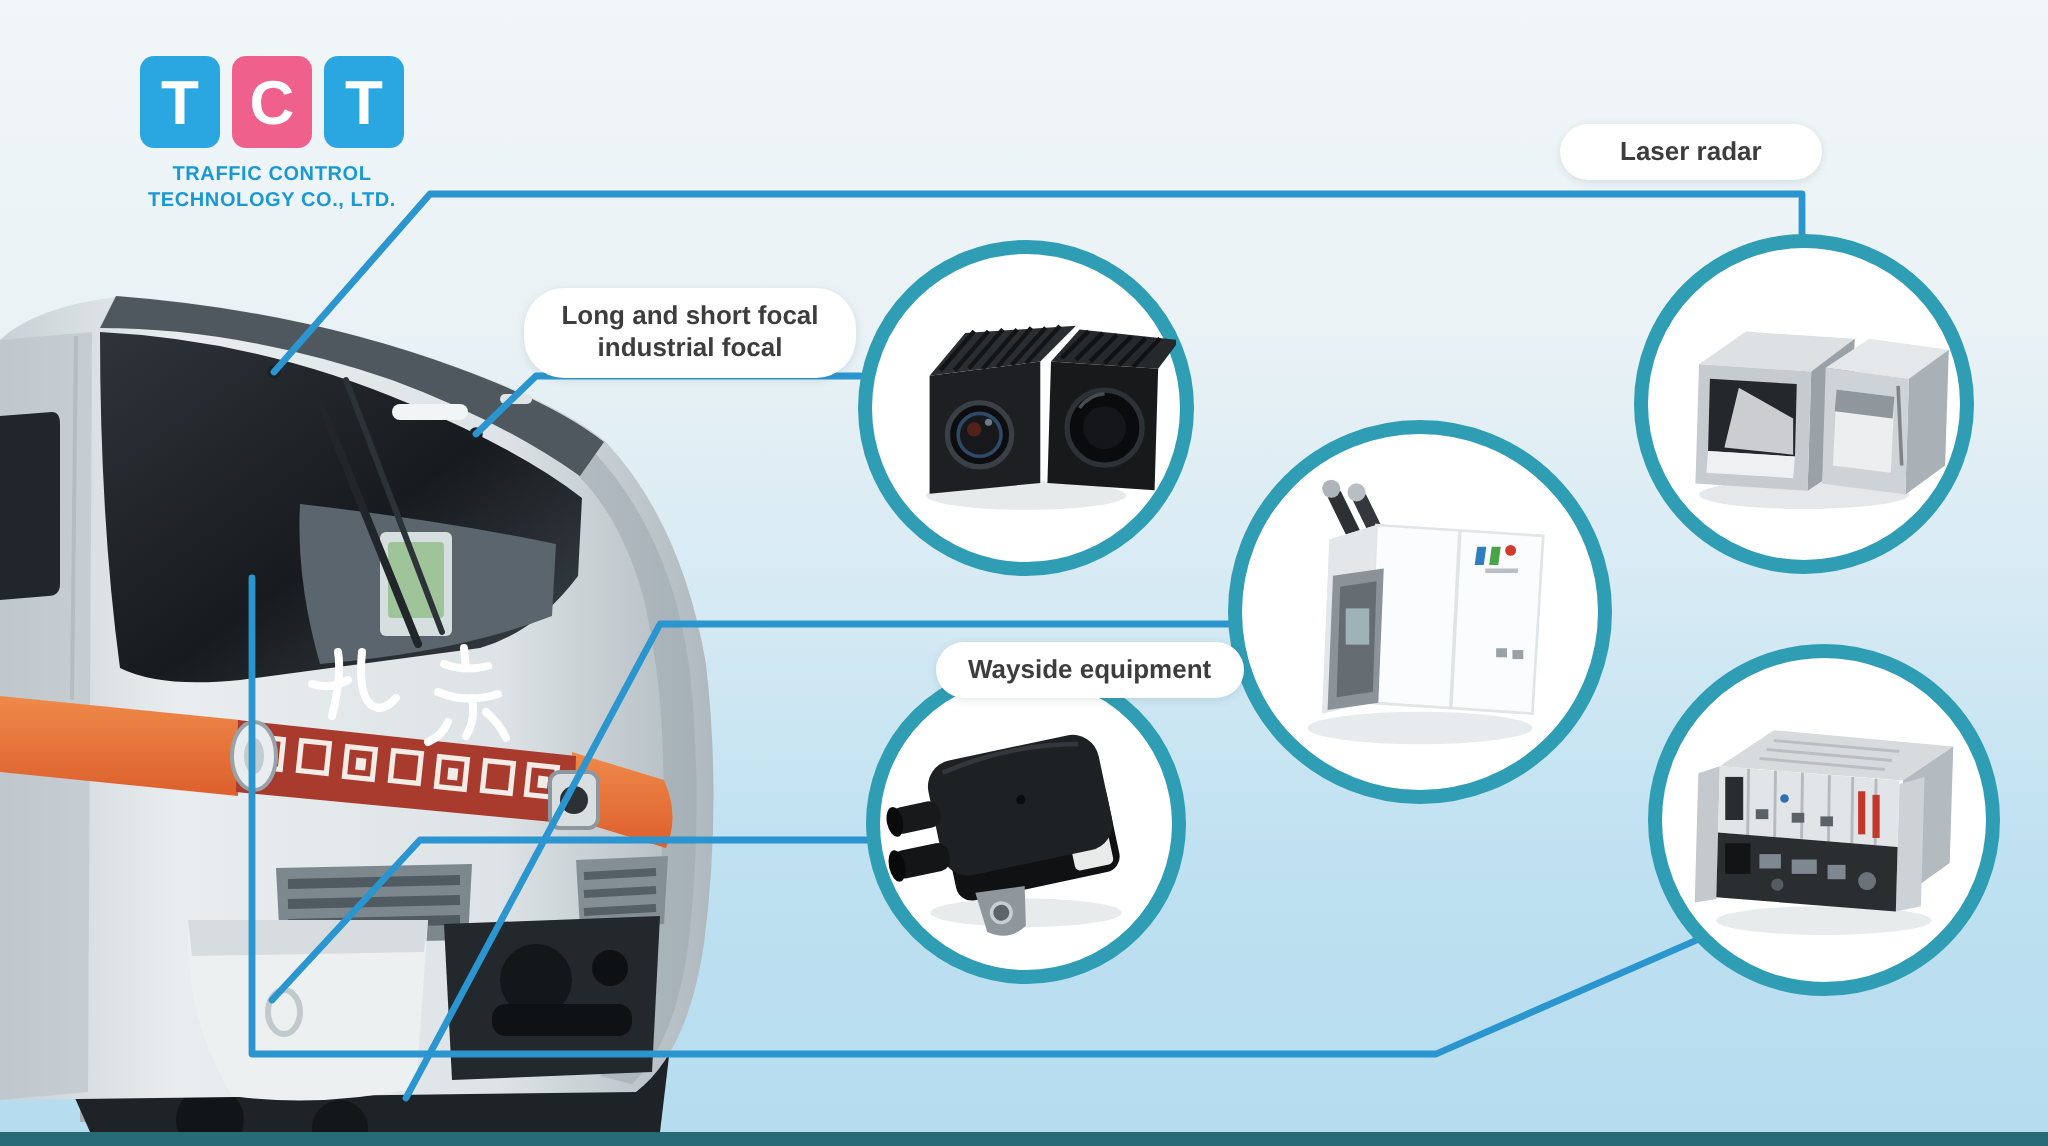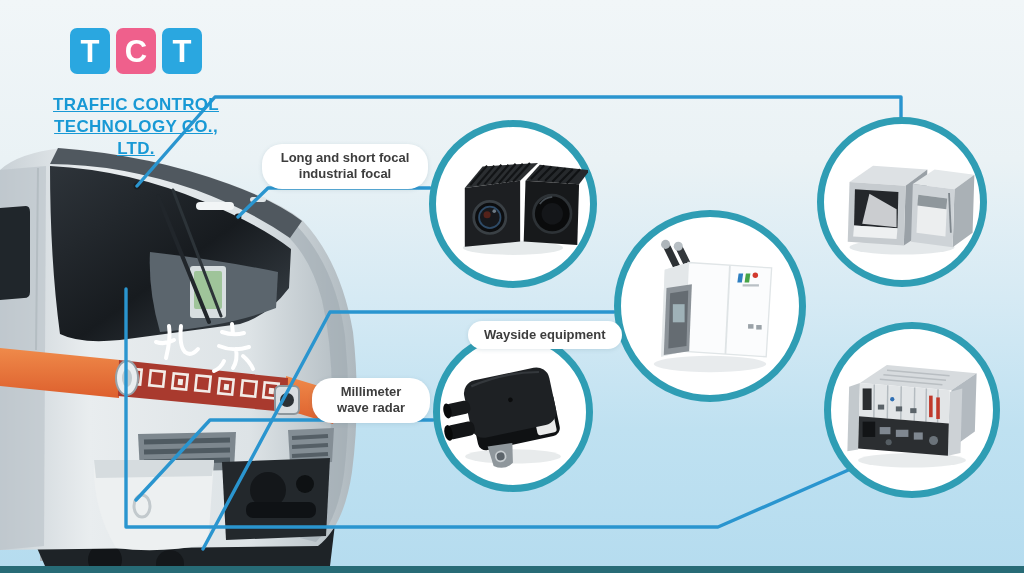--- a/index.html
+++ b/index.html
@@ -8,21 +8,21 @@
     position:relative;width:1024px;height:573px;overflow:hidden;
     background:linear-gradient(180deg,#f1f6f8 0%,#eaf2f5 28%,#d6eaf4 52%,#bfe1f1 75%,#b5dcef 100%);
   }
   
   .logo{position:absolute;left:46px;top:28px;z-index:8;width:180px;text-align:center;}
   .logo-tiles{display:flex;justify-content:center;gap:6px;}
   .tile{width:40px;height:46px;border-radius:7px;display:flex;align-items:center;justify-content:center;
         color:#fff;font-weight:bold;font-size:31px;line-height:1;}
   .tile-blue{background:#2aa7e0;}
   .tile-pink{background:#ef608c;}
-  .logo-name{margin-top:20px;color:#1899d5;font-weight:bold;font-size:17px;line-height:1.3;letter-spacing:.3px;text-decoration:underline;}
+  .logo-name{margin-top:7px;color:#1899d5;font-weight:bold;font-size:10px;line-height:1.3;letter-spacing:.3px;}
   
   #lines{position:absolute;left:0;top:0;z-index:3;}
   #lines path{fill:none;stroke:#2a95cf;stroke-width:3.4;stroke-linejoin:round;stroke-linecap:round;}
   
   #train{position:absolute;left:0;top:140px;z-index:2;}
   
   .eq-circle{position:absolute;border-radius:50%;background:#fff;border:7px solid #2f9db4;
              box-sizing:border-box;z-index:4;display:flex;align-items:center;justify-content:center;}
   
   .pill{position:absolute;z-index:5;background:#ffffff;border-radius:20px;
@@ -350,23 +350,23 @@
           <rect x="52" y="107" width="12" height="8"></rect>
             <rect x="70" y="110" width="14" height="8"></rect>
           <rect x="90" y="113" width="10" height="8"></rect>
         </g>
         <circle cx="112" cy="122" r="5" fill="#6b737a"></circle>
         <circle cx="62" cy="124" r="3.4" fill="#555d63"></circle>
       </g>
     </svg>
   </div>
 
+  <div class="pill" id="pill-laser">Laser radar</div>
   <div class="pill" id="pill-camera">Long and short focal industrial focal</div>
   <div class="pill" id="pill-wayside">Wayside equipment</div>
-  <div class="pill" id="pill-mmwave">Millimeter wave radar</div>
 
   <div class="logo">
     <div class="logo-tiles">
       <div class="tile tile-blue">T</div>
       <div class="tile tile-pink">C</div>
       <div class="tile tile-blue">T</div>
     </div>
     <div class="logo-name">
       <div>TRAFFIC CONTROL</div>
       <div>TECHNOLOGY CO., LTD.</div>

